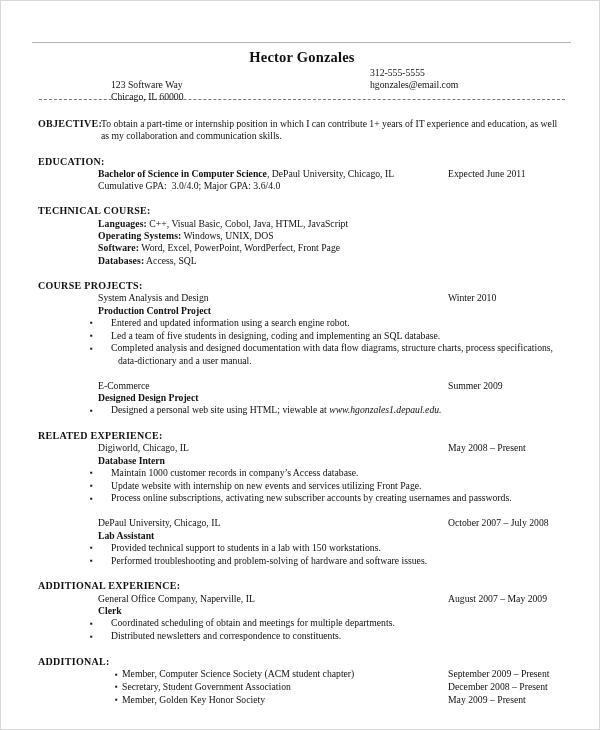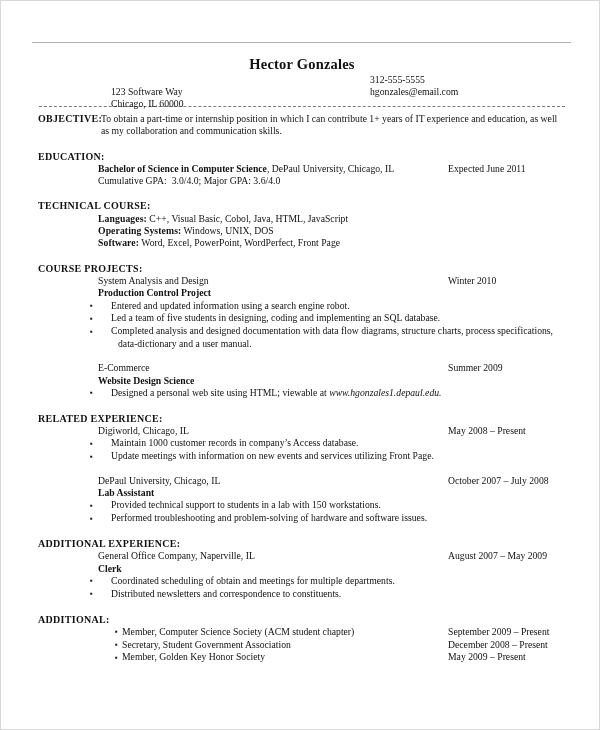--- a/index.html
+++ b/index.html
@@ -5,30 +5,30 @@
   html,body{margin:0;padding:0;background:#fff;}
   body{width:600px;height:730px;font-family:"Liberation Serif","DejaVu Serif",serif;color:#111;}
   .page{
     box-sizing:border-box;width:600px;height:730px;
     border:1px solid #d8d8d8;background:#fff;
     padding:0 33px 0 37px;overflow:hidden;
     font-size:9.7px;line-height:12.3px;
   }
   
   .top-rule{border-top:1px solid #b3b3b3;margin:41px -5px 0 -6px;}
-  .name{text-align:center;font-weight:bold;font-size:14.5px;line-height:17px;margin-top:13px;letter-spacing:.2px;}
+  .name{text-align:center;font-weight:bold;font-size:14.5px;line-height:17px;margin-top:6px;letter-spacing:.2px;}
   .contact{position:relative;height:26px;margin-top:1px;}
   .contact .addr{position:absolute;left:73px;top:12px;}
   .contact .reach{position:absolute;left:332px;top:0;}
   .dashed-rule{border-top:1px dashed #7a7a7a;margin:6px 1px 0 1px;}
   
   .section{margin-top:13px;}
   .sec-heading{font-weight:bold;font-size:10px;letter-spacing:.3px;}
   .sec-body{margin-left:60px;}
-  .obj{display:flex;margin-top:6px;}
+  .obj{display:flex;margin-top:18px;}
   .obj .sec-heading{width:63px;flex:none;}
   .obj-text{flex:1;max-width:466px;}
   
   .row{display:flex;}
   .row-left{width:350px;flex:none;}
   .row-date{white-space:nowrap;}
   .entry + .entry{margin-top:12px;}
   .entry-title{font-weight:bold;}
   
   .bullet{padding-left:20px;text-indent:-14px;max-width:468px;}
@@ -76,20 +76,21 @@
       <div>Cumulative GPA:&nbsp; 3.0/4.0; Major GPA: 3.6/4.0</div>
     </div>
   </div>
 
   <div class="section">
     <div class="sec-heading">TECHNICAL COURSE:</div>
     <div class="sec-body">
       <div class="ts-row"><b>Languages:</b> <span>C++, Visual Basic, Cobol, Java, HTML, JavaScript</span></div>
       <div class="ts-row"><b>Operating Systems:</b> <span>Windows, UNIX, DOS</span></div>
       <div class="ts-row"><b>Software:</b> <span>Word, Excel, PowerPoint, WordPerfect, Front Page</span></div>
+      <div class="ts-row"><b>Databases:</b> <span>Access, SQL</span></div>
     </div>
   </div>
 
   <div class="section">
     <div class="sec-heading">COURSE PROJECTS:</div>
     <div class="sec-body">
       <div class="entry">
         <div class="row">
           <div class="row-left">System Analysis and Design</div>
           <div class="row-date">Winter 2010</div>
@@ -97,36 +98,38 @@
         <div class="entry-title">Production Control Project</div>
         <div class="bullet"><span class="marker">▪</span><span>Entered and updated information using a search engine robot.</span></div>
         <div class="bullet"><span class="marker">▪</span><span>Led a team of five students in designing, coding and implementing an SQL database.</span></div>
         <div class="bullet"><span class="marker">▪</span><span>Completed analysis and designed documentation with data flow diagrams, structure charts, process specifications, data-dictionary and a user manual.</span></div>
       </div>
       <div class="entry">
         <div class="row">
           <div class="row-left">E-Commerce</div>
           <div class="row-date">Summer 2009</div>
         </div>
-        <div class="entry-title">Website Design Science</div>
+        <div class="entry-title">Designed Design Project</div>
         <div class="bullet"><span class="marker">▪</span><span>Designed a personal web site using HTML; viewable at </span><span class="italic">www.hgonzales1.depaul.edu.</span></div>
       </div>
     </div>
   </div>
 
   <div class="section">
     <div class="sec-heading">RELATED EXPERIENCE:</div>
     <div class="sec-body">
       <div class="entry">
         <div class="row">
           <div class="row-left">Digiworld, Chicago, IL</div>
           <div class="row-date">May 2008 – Present</div>
         </div>
+        <div class="entry-title">Database Intern</div>
         <div class="bullet"><span class="marker">▪</span><span>Maintain 1000 customer records in company’s Access database.</span></div>
-        <div class="bullet"><span class="marker">▪</span><span>Update meetings with information on new events and services utilizing Front Page.</span></div>
+        <div class="bullet"><span class="marker">▪</span><span>Update website with internship on new events and services utilizing Front Page.</span></div>
+        <div class="bullet"><span class="marker">▪</span><span>Process online subscriptions, activating new subscriber accounts by creating usernames and passwords.</span></div>
       </div>
       <div class="entry">
         <div class="row">
           <div class="row-left">DePaul University, Chicago, IL</div>
           <div class="row-date">October 2007 – July 2008</div>
         </div>
         <div class="entry-title">Lab Assistant</div>
         <div class="bullet"><span class="marker">▪</span><span>Provided technical support to students in a lab with 150 workstations.</span></div>
         <div class="bullet"><span class="marker">▪</span><span>Performed troubleshooting and problem-solving of hardware and software issues.</span></div>
       </div>

